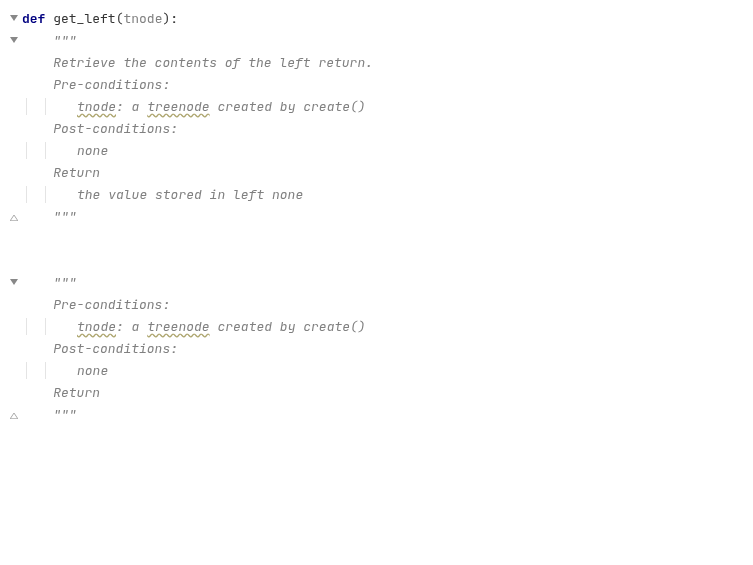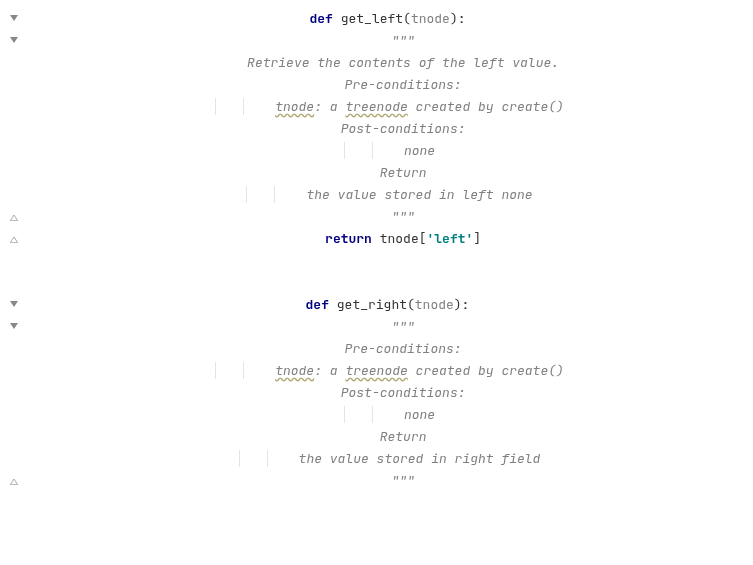--- a/index.html
+++ b/index.html
@@ -10,21 +10,20 @@
     background: #ffffff;
     color: #333333;
     padding: 8px 0 8px 8px;
     font-style: normal;
   }
   .editor { position: relative; }
   .line {
     display: flex;
     min-height: 22px;
     white-space: pre;
-    text-align: center;
   }
   .gutter {
     width: 12px;
     flex: 0 0 12px;
     display: flex;
     align-items: center;
     justify-content: center;
   }
   .gutter svg { width: 8px; height: 8px; display: block; }
   .code {
@@ -39,21 +38,21 @@
   .doc-q { color: #808080; font-style: italic; }
   .str { color: #008080; font-weight: bold; font-style: normal; }
   .squiggle {
     color: #808080;
     font-style: italic;
     text-decoration: underline;
     text-decoration-style: wavy;
     text-decoration-color: #ADA56E;
     text-underline-offset: 2px;
   }
-  .indent-guide-1 { border-left: 1px solid #e4e4e4; margin-left: 4px; padding-left: 27px; }
+  .indent-guide-1 { border-left: 1px solid #e4e4e4; margin-left: 4px; padding-left: 18px; }
   .indent-guide-2 { border-left: 1px solid #e4e4e4; padding-left: 31px; }
 </style>
 </head>
 <body>
 
 <div class="editor">
 
   <div class="line">
     <span class="gutter">
       <svg viewBox="0 0 8 8">
@@ -67,21 +66,21 @@
     <span class="gutter">
       <svg viewBox="0 0 8 8">
           <path d="M8 0 L4 6 L0 0 Z" fill="#888"></path>
         </svg>
     </span>
     <span class="code">    <span class="doc-q">"""</span></span>
   </div>
 
   <div class="line">
     <span class="gutter"></span>
-    <span class="code">    <span class="doc">Retrieve the contents of the left value.</span></span>
+    <span class="code">    <span class="doc">Retrieve the contents of the left return.</span></span>
   </div>
 
   <div class="line">
     <span class="gutter"></span>
     <span class="code">    <span class="doc">Pre-conditions:</span></span>
   </div>
 
   <div class="line">
     <span class="gutter"></span>
     <span class="code"><span class="indent-guide-1"><span class="indent-guide-2"><span class="squiggle">tnode</span><span class="doc">: a </span><span class="squiggle">treenode</span><span class="doc"> created by create()</span></span></span></span>
@@ -110,41 +109,24 @@
   <div class="line">
     <span class="gutter">
       <svg viewBox="0 0 8 8">
           <path d="M0 8 L4 2 L8 8 Z" fill="none" stroke="#aaa" stroke-width="1"></path>
           <line x1="0" y1="8" x2="8" y2="8" stroke="#aaa" stroke-width="1"></line>
         </svg>
     </span>
     <span class="code">    <span class="doc-q">"""</span></span>
   </div>
 
-  <div class="line">
-    <span class="gutter">
-      <svg viewBox="0 0 8 8">
-          <path d="M0 8 L4 2 L8 8 Z" fill="none" stroke="#aaa" stroke-width="1"></path>
-          <line x1="0" y1="8" x2="8" y2="8" stroke="#aaa" stroke-width="1"></line>
-        </svg>
-    </span>
-    <span class="code">    <span class="kw">return</span><span class="paren"> tnode[</span><span class="str">'left'</span><span class="paren">]</span></span>
-  </div>
 
   <div class="line"><span class="gutter"></span><span class="code"> </span></div>
   <div class="line"><span class="gutter"></span><span class="code"> </span></div>
 
-  <div class="line">
-    <span class="gutter">
-      <svg viewBox="0 0 8 8">
-          <path d="M8 0 L4 6 L0 0 Z" fill="#888"></path>
-        </svg>
-    </span>
-    <span class="code"><span class="kw">def</span> <span class="fn">get_right</span><span class="paren">(</span><span class="param">tnode</span><span class="paren">):</span></span>
-  </div>
 
   <div class="line">
     <span class="gutter">
       <svg viewBox="0 0 8 8">
           <path d="M8 0 L4 6 L0 0 Z" fill="#888"></path>
         </svg>
     </span>
     <span class="code">    <span class="doc-q">"""</span></span>
   </div>
 
@@ -167,24 +149,20 @@
   <div class="line">
     <span class="gutter"></span>
     <span class="code"><span class="indent-guide-1"><span class="indent-guide-2"><span class="doc">none</span></span></span></span>
   </div>
 
   <div class="line">
     <span class="gutter"></span>
     <span class="code">    <span class="doc">Return</span></span>
   </div>
 
-  <div class="line">
-    <span class="gutter"></span>
-    <span class="code"><span class="indent-guide-1"><span class="indent-guide-2"><span class="doc">the value stored in right field</span></span></span></span>
-  </div>
 
   <div class="line">
     <span class="gutter">
       <svg viewBox="0 0 8 8">
           <path d="M0 8 L4 2 L8 8 Z" fill="none" stroke="#aaa" stroke-width="1"></path>
           <line x1="0" y1="8" x2="8" y2="8" stroke="#aaa" stroke-width="1"></line>
         </svg>
     </span>
     <span class="code">    <span class="doc-q">"""</span></span>
   </div>

